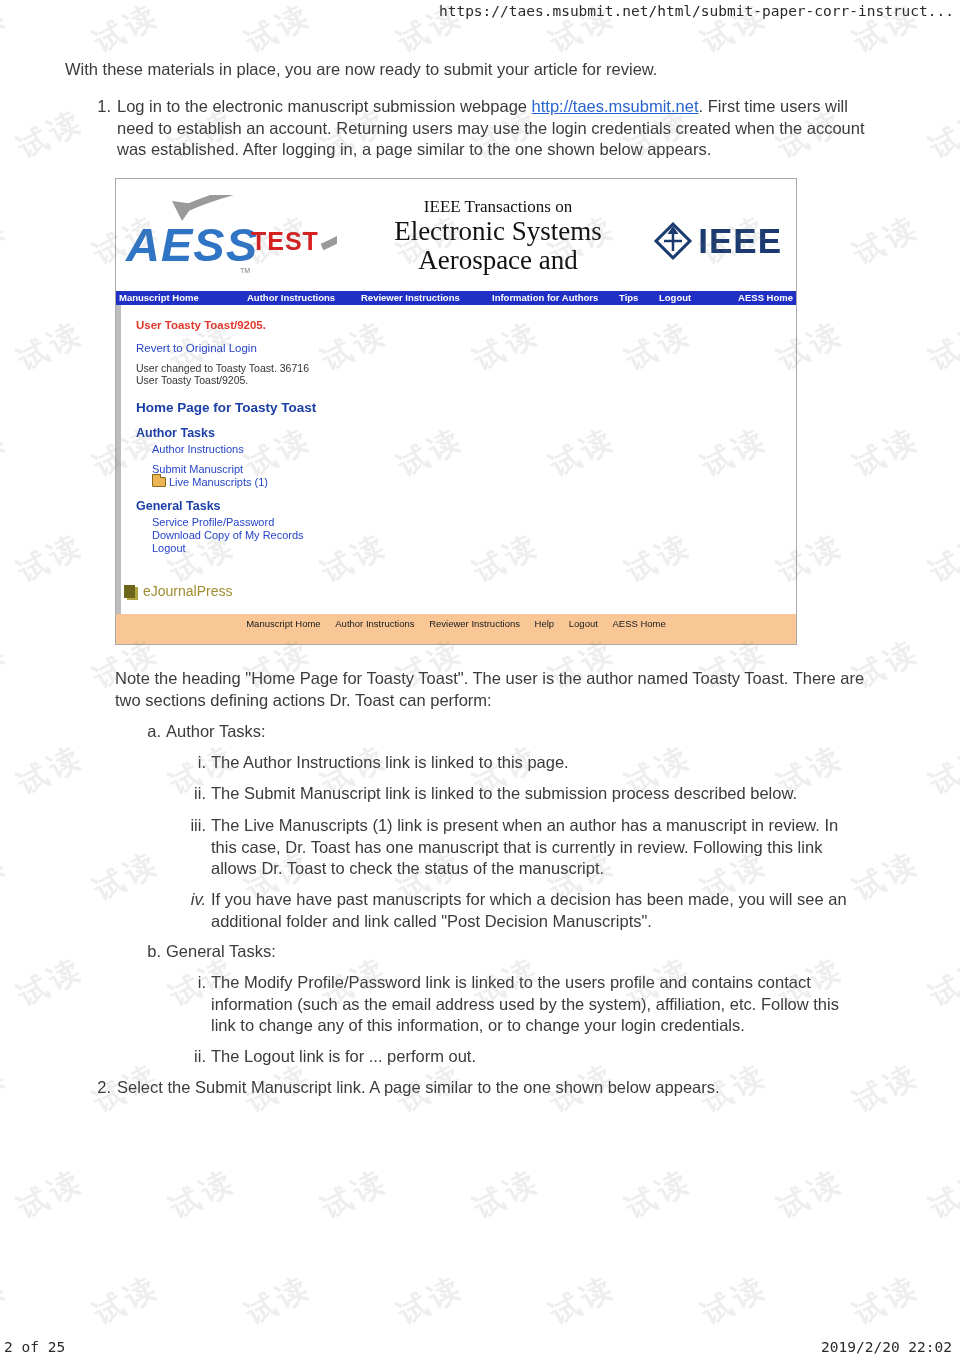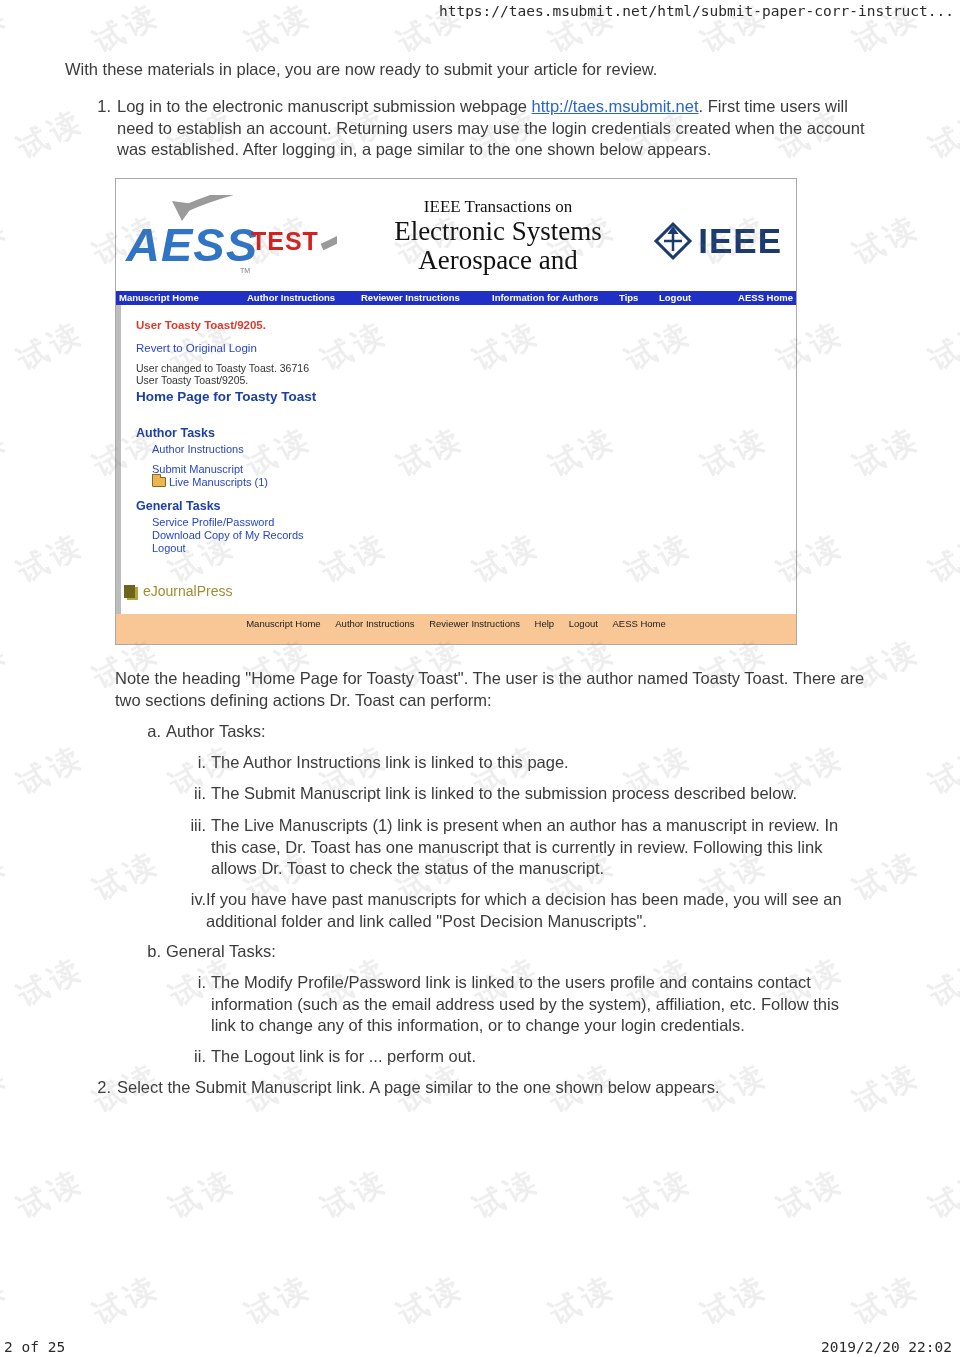--- a/index.html
+++ b/index.html
@@ -132,21 +132,21 @@
   </div>
 
   <div id="shot-content">
     <div id="gray-strip"></div>
 
     <div class="sc sc-red" style="left:20px; top:14px;">User Toasty Toast/9205.</div>
     <div class="sc sc-link" style="left:20px; top:37px; font-size:11.5px;">Revert to Original Login</div>
     <div class="sc sc-plain" style="left:20px; top:57px;">User changed to Toasty Toast. 36716</div>
     <div class="sc sc-plain" style="left:20px; top:69px;">User Toasty Toast/9205.</div>
 
-    <div class="sc sc-h1" style="left:20px; top:84px;text-align:right;">Home Page for Toasty Toast</div>
+    <div class="sc sc-h1" style="left:20px; top:95px;text-align:right;">Home Page for Toasty Toast</div>
 
     <div class="sc sc-h2" style="left:20px; top:121px;">Author Tasks</div>
     <div class="sc sc-link" style="left:36px; top:138px;">Author Instructions</div>
     <div class="sc sc-link" style="left:36px; top:158px;">Submit Manuscript</div>
     <div class="sc" style="left:36px; top:167px;"><span class="folder-icon"></span><span class="sc-link">Live Manuscripts (1)</span></div>
 
     <div class="sc sc-h2" style="left:20px; top:194px;">General Tasks</div>
     <div class="sc sc-link" style="left:36px; top:211px;">Service Profile/Password</div>
     <div class="sc sc-link" style="left:36px; top:224px;">Download Copy of My Records</div>
     <div class="sc sc-link" style="left:36px; top:237px;">Logout</div>
@@ -182,21 +182,21 @@
 </div>
 <div class="abs row" style="left:180px; top:783px;">
   <span class="marker doc-text" style="width:26px; margin-right:5px;">ii.</span>
   <span class="doc-text" style="width:655px;">The Submit Manuscript link is linked to the submission process described below.</span>
 </div>
 <div class="abs row" style="left:180px; top:815px;">
   <span class="marker doc-text" style="width:26px; margin-right:5px;">iii.</span>
   <span class="doc-text" style="width:652px;">The Live Manuscripts (1) link is present when an author has a manuscript in review. In this case, Dr. Toast has one manuscript that is currently in review. Following this link allows Dr. Toast to check the status of the manuscript.</span>
 </div>
 <div class="abs row" style="left:180px; top:889px;">
-  <span class="marker doc-text" style="width:26px; ">iv.</span>
+  <span class="marker doc-text" style="width:26px; margin-right:5px;font-style:italic;">iv.</span>
   <span class="doc-text" style="width:652px;">If you have have past manuscripts for which a decision has been made, you will see an additional folder and link called "Post Decision Manuscripts".</span>
 </div>
 
 <div class="abs row" style="left:145px; top:941px;">
   <span class="marker doc-text" style="width:16px; margin-right:5px;">b.</span>
   <span class="doc-text">General Tasks:</span>
 </div>
 
 <div class="abs row" style="left:180px; top:972px;">
   <span class="marker doc-text" style="width:26px; margin-right:5px;">i.</span>

